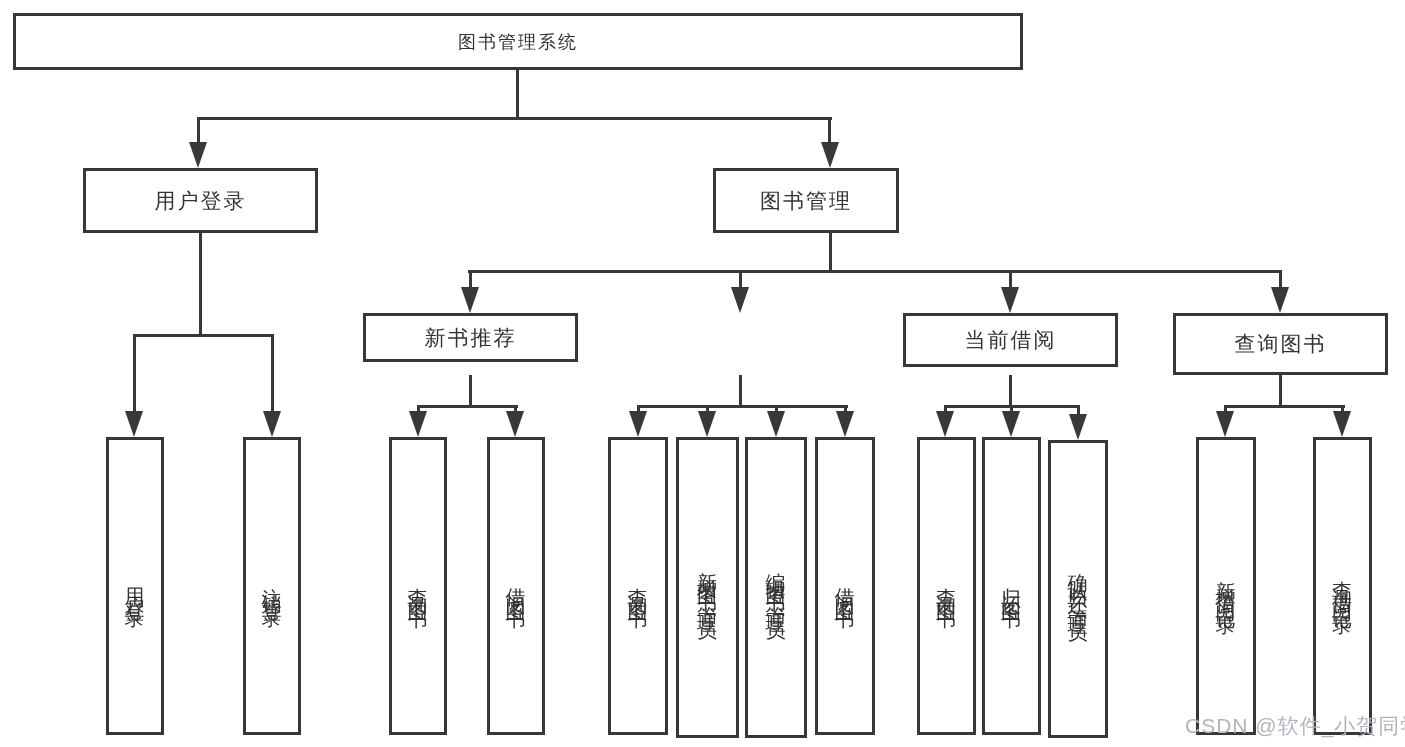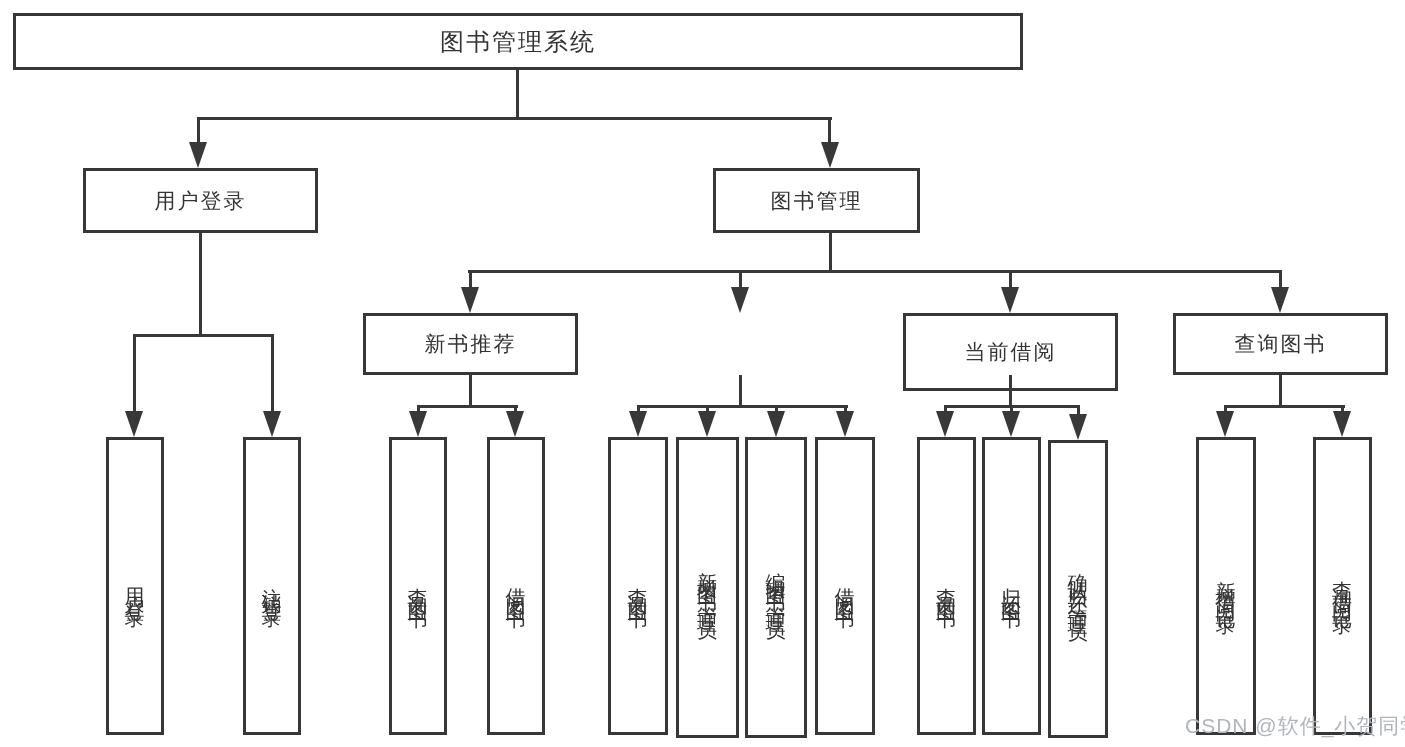--- a/index.html
+++ b/index.html
@@ -12,21 +12,21 @@
   }
   .node{
     position:absolute;
     box-sizing:border-box;
     border:3px solid #373737;
     background:#ffffff;
     display:flex;align-items:center;justify-content:center;
     color:#333333;
   }
   .node.hlabel{font-size:21px;letter-spacing:2px;white-space:nowrap;}
-  .node.root{font-size:24px;letter-spacing:2px;}
+  .node.root{font-size:18px;letter-spacing:2px;}
   .node.vbox{padding:4px 0;}
   .vtext{
     writing-mode:vertical-rl;
     text-orientation:mixed;
     font-size:20px;
     letter-spacing:7px;
     line-height:1.0;
     color:#333333;
     white-space:nowrap;
   }
@@ -50,26 +50,26 @@
 </style>
 </head>
 <body>
 
 <div id="canvas">
 
   <div class="node root hlabel" style="left:13px;top:13px;width:1010px;height:57px;">图书管理系统</div>
 
   <div class="node hlabel" style="left:83px;top:168px;width:235px;height:65px;">用户登录</div>
 
-  <div class="node hlabel" style="left:713px;top:168px;width:207px;height:65px;">图书管理</div>
+  <div class="node hlabel" style="left:713px;top:168px;width:186px;height:65px;">图书管理</div>
 
-  <div class="node hlabel" style="left:363px;top:313px;width:215px;height:62px;">新书推荐</div>
+  <div class="node hlabel" style="left:363px;top:313px;width:215px;height:49px;">新书推荐</div>
 
 
-  <div class="node hlabel" style="left:903px;top:313px;width:215px;height:78px;">当前借阅</div>
+  <div class="node hlabel" style="left:903px;top:313px;width:215px;height:54px;">当前借阅</div>
 
   <div class="node hlabel" style="left:1173px;top:313px;width:215px;height:62px;">查询图书</div>
 
   <div class="node vbox" style="left:106px;top:437px;width:58px;height:298px;">
     <span class="vtext">用户登录</span>
   </div>
 
   <div class="node vbox" style="left:243px;top:437px;width:58px;height:298px;">
     <span class="vtext">注销登录</span>
   </div>

